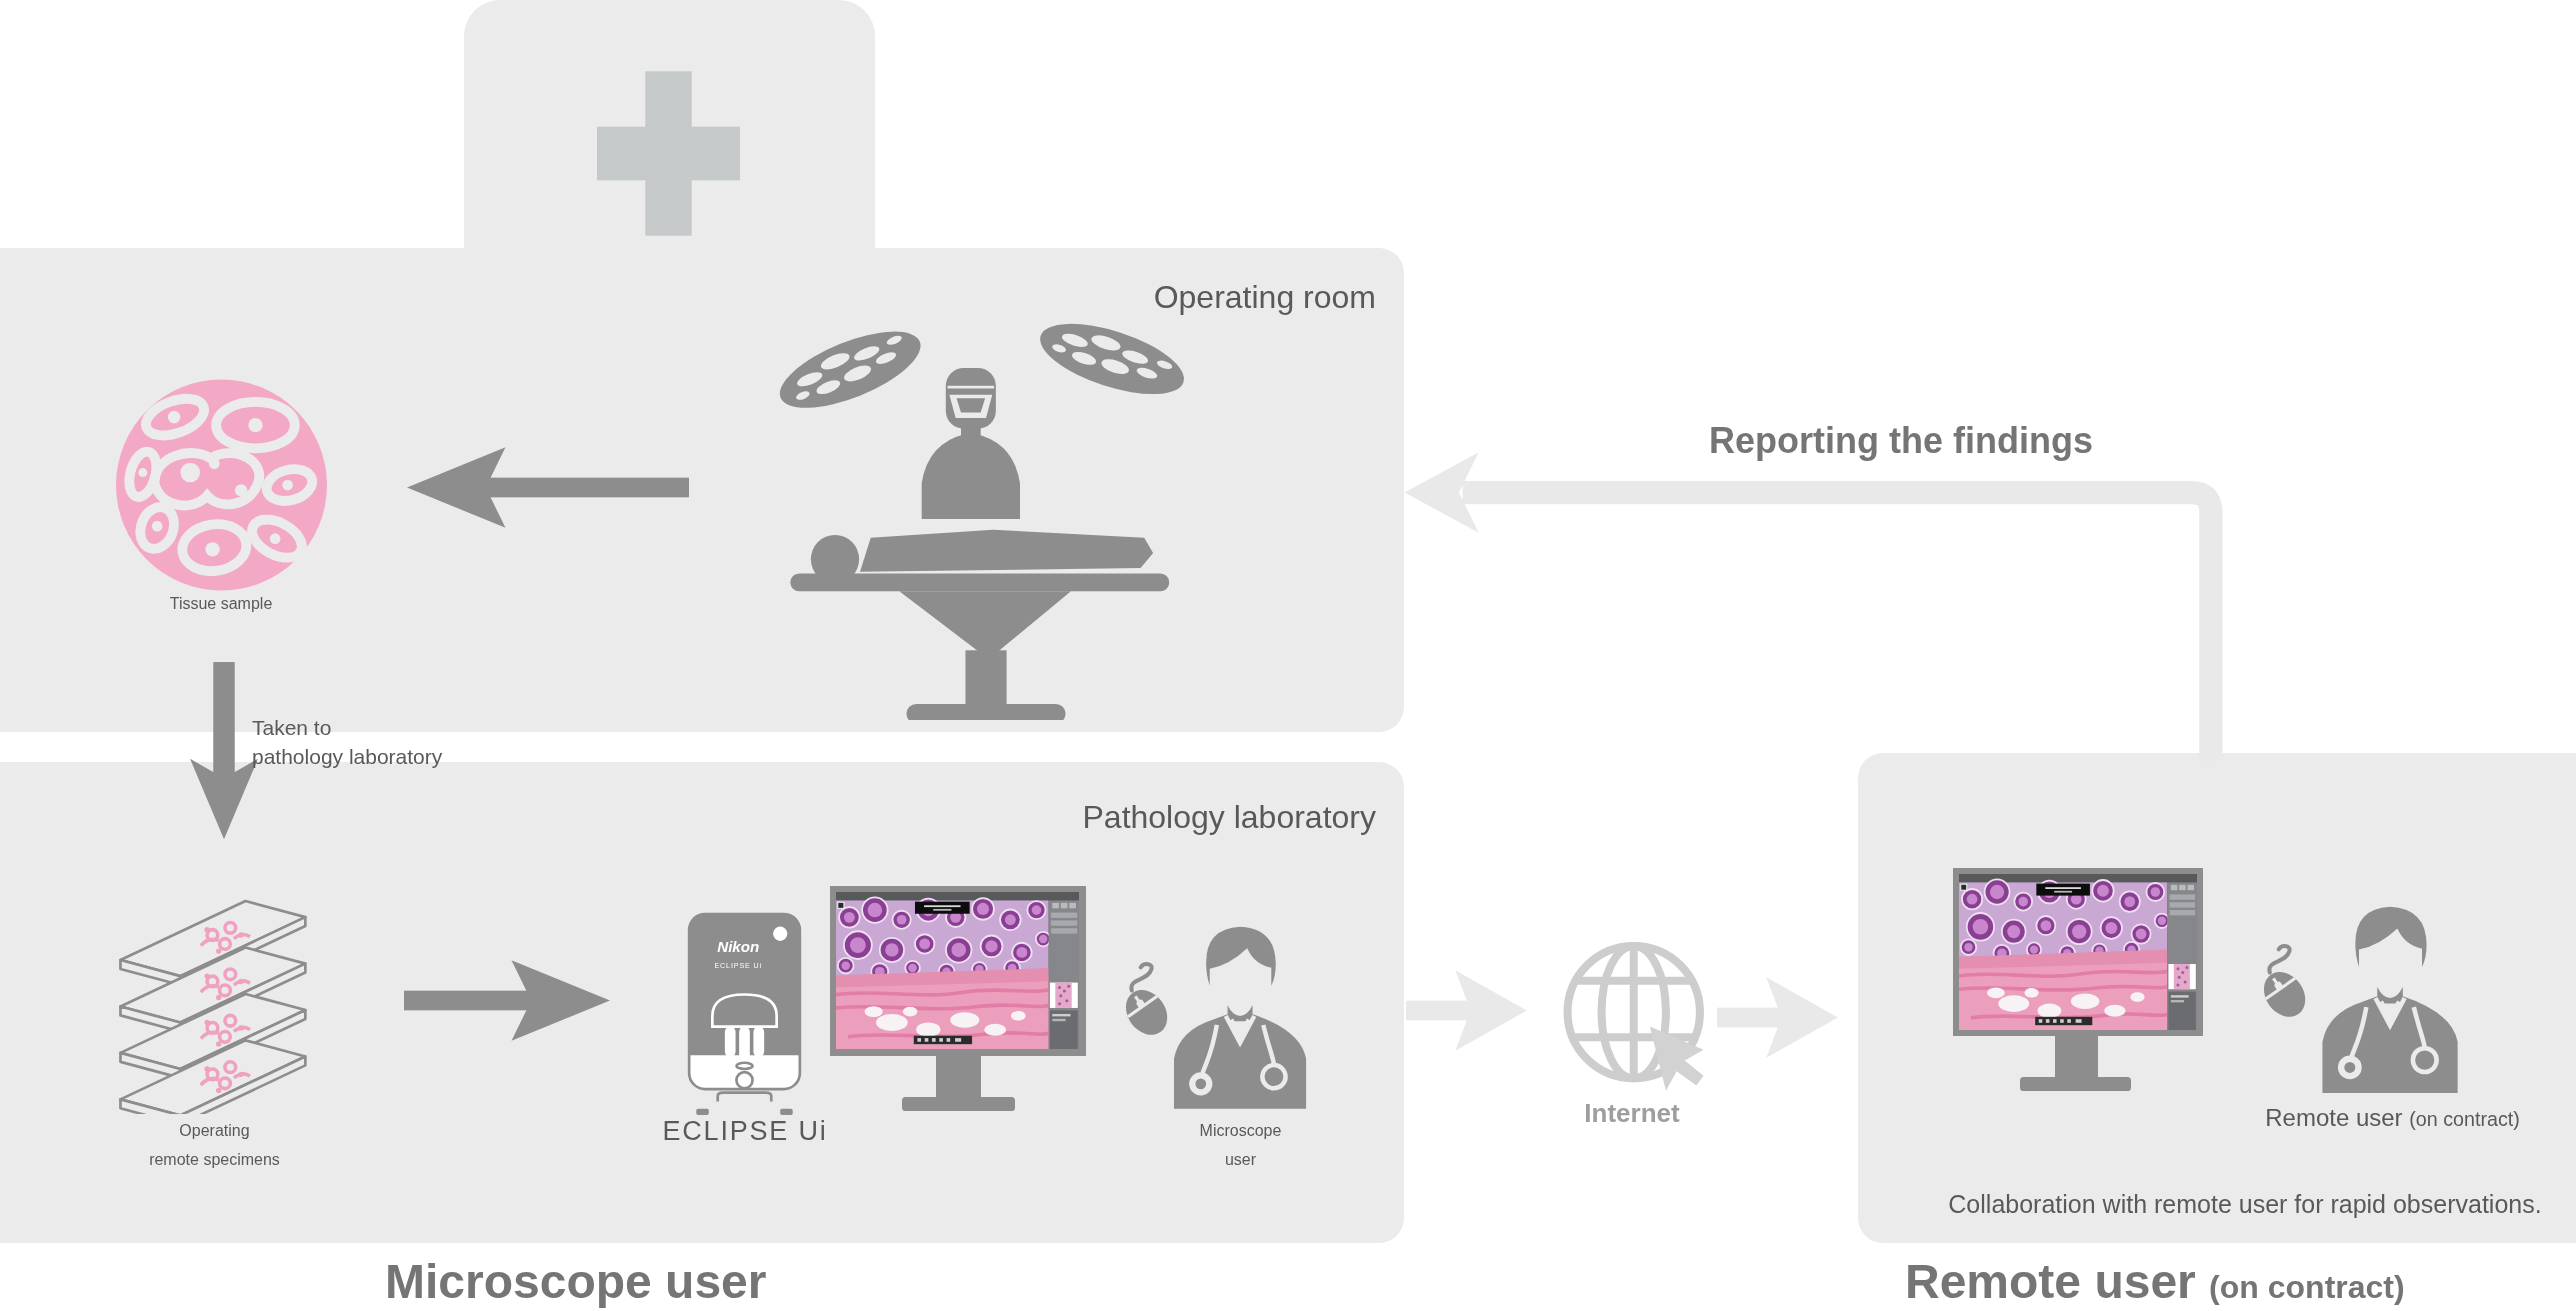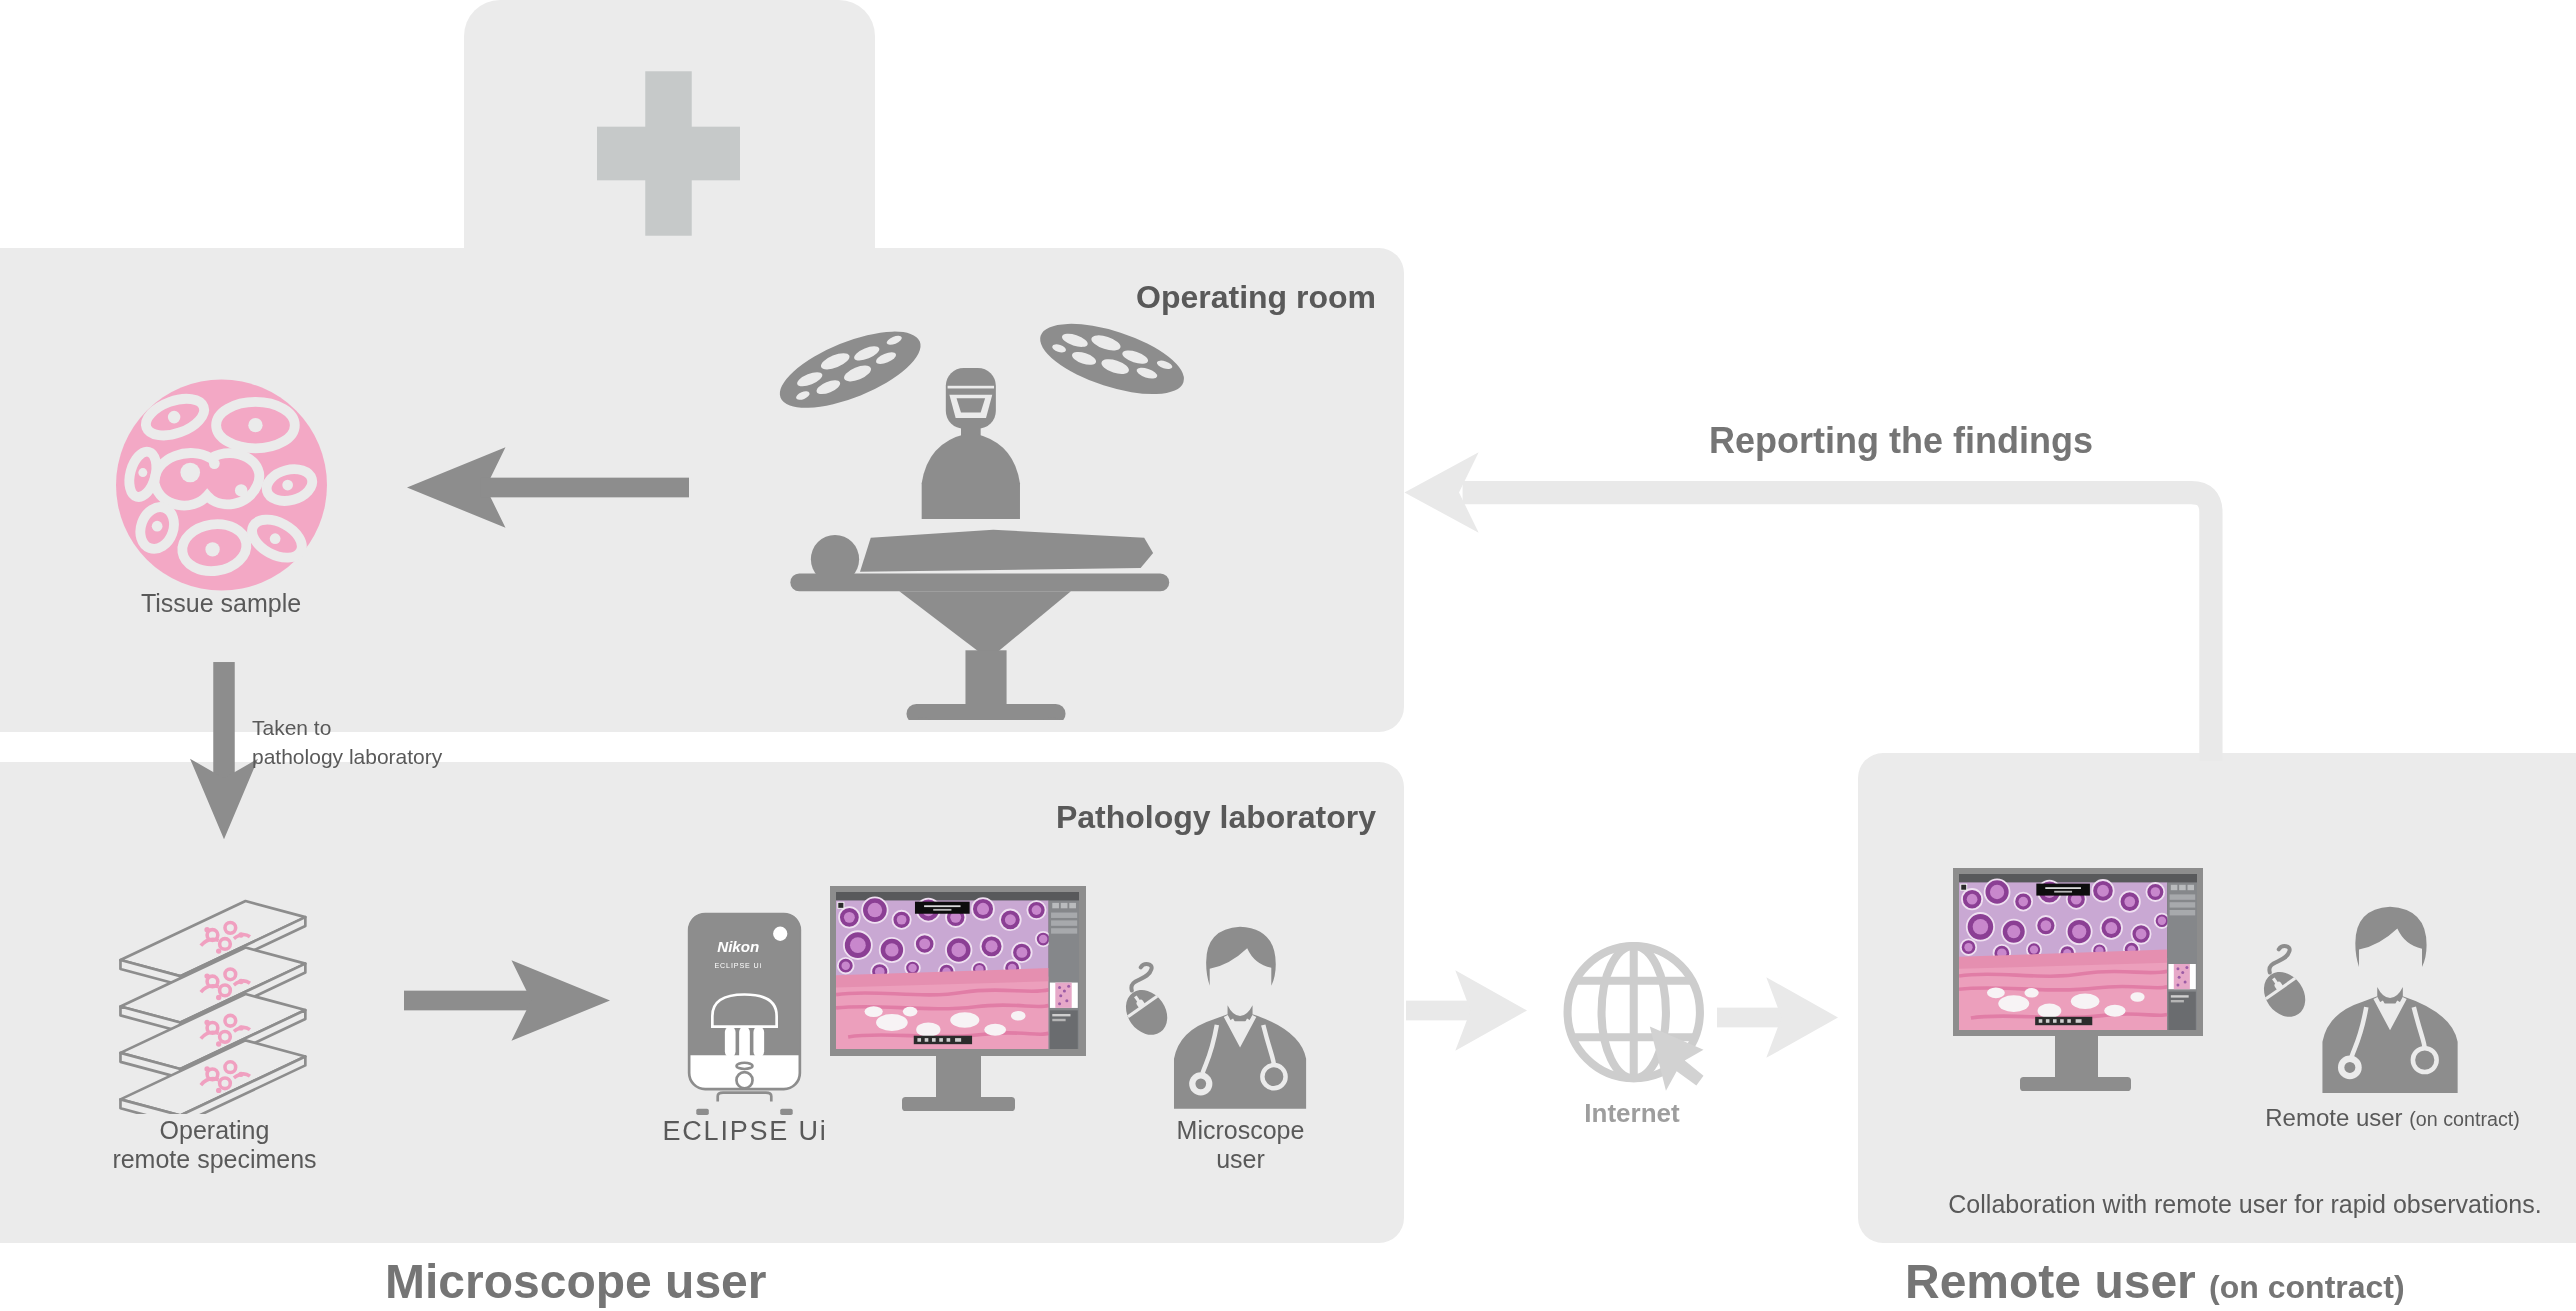--- a/index.html
+++ b/index.html
@@ -1,21 +1,21 @@
 <!DOCTYPE html>
 <html style="font-size:14.3px"><head>
 <meta charset="utf-8">
 <style>
   html,body{margin:0;padding:0;background:#ffffff;}
   body{width:2576px;height:1311px;position:relative;overflow:hidden;
        font-family:"Liberation Sans", sans-serif;}
   .abs{position:absolute;}
   .panel{background:#ebebeb;}
-  .hdr{font-weight:bold;color:#595959;font-size:32px;text-align:right;}
-  .lbl{color:#595959;font-size:25px;line-height:29px;text-align:center;}
+  .hdr{font-weight:normal;color:#595959;font-size:32px;text-align:right;}
+  .lbl{color:#595959;font-size:16px;line-height:29px;text-align:center;}
   .lbl-left{color:#595959;font-size:21px;line-height:29px;text-align:left;margin-top:48px;}
   .big-title{font-weight:bold;color:#757575;font-size:48px;text-align:left;white-space:nowrap;}
   .big-title .small{font-size:32px;}
   .reporting{font-weight:bold;color:#757575;font-size:36px;text-align:right;white-space:nowrap;}
   .internet-lbl{font-weight:bold;color:#9e9e9e;font-size:26px;text-align:center;}
   .eclipse-lbl{color:#595959;font-size:27px;letter-spacing:1.8px;text-align:center;}
   .collab{color:#595959;font-size:25px;text-align:center;}
   .remote-lbl{color:#595959;font-size:24px;text-align:center;white-space:nowrap;}
   .remote-lbl .small{font-size:19.7px;}
   .bezel{background:#8d8d8d;}

